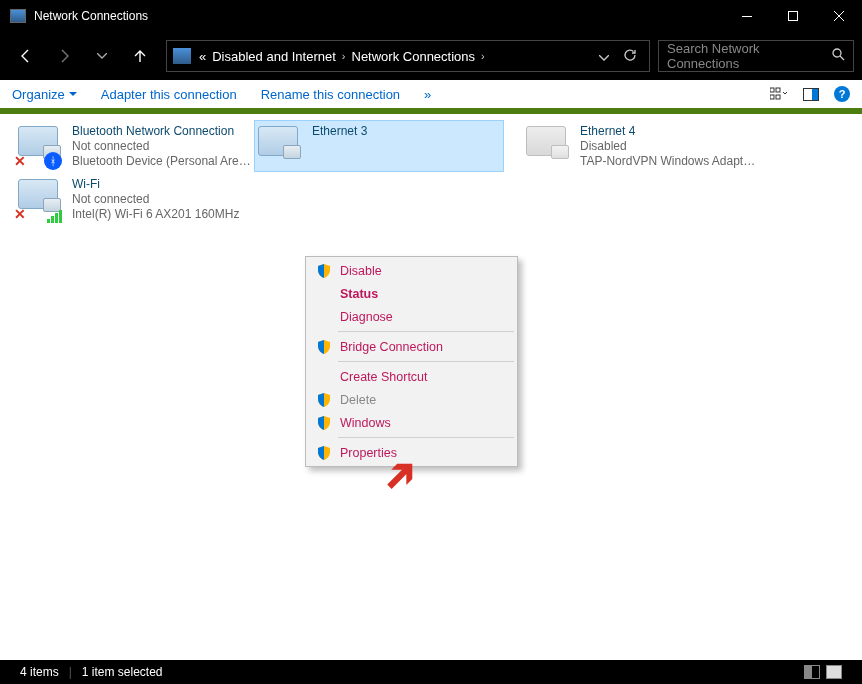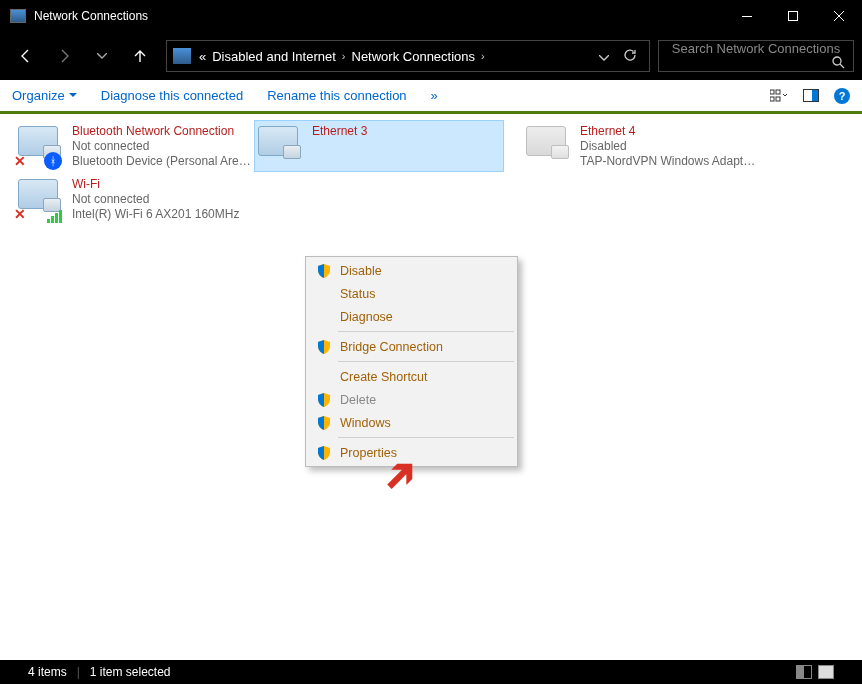--- a/index.html
+++ b/index.html
@@ -11,57 +11,57 @@
 .titlebar-spacer { flex: 1; }
 .win-btn { width: 46px; height: 32px; display: flex; align-items: center; justify-content: center; color: #fff; font-size: 11px; }
 
 .navbar { height: 48px; background: #000; display: flex; align-items: center; padding: 0 8px; gap: 2px; }
 .nav-arrow { width: 36px; height: 36px; display: flex; align-items: center; justify-content: center; color: #aaa; font-size: 14px; }
 .nav-up { color: #fff; }
 .addr-box { flex: 1; height: 32px; border: 1px solid #444; background: #000; display: flex; align-items: center; padding: 0 6px; margin: 0 6px; color:#fff; font-size: 13px; }
 .addr-icon { width: 18px; height: 16px; background: linear-gradient(#4a90d9,#2e5c8a); margin-right: 8px; flex:0 0 auto;}
 .addr-chevron{ color:#ccc; padding: 0 6px; font-size:11px;}
 .addr-end { margin-left:auto; display:flex; align-items:center; gap:14px; color:#ccc; padding-right:6px;}
-.search-box { width: 196px; height: 32px; border: 1px solid #444; background: #000; display: flex; align-items: center; padding: 0 8px; color: #888; font-size: 13px; flex-direction: column; }
+.search-box { width: 196px; height: 32px; border: 1px solid #444; background: #000; display: flex; align-items: center; padding: 0 8px; color: #888; font-size: 13px; }
 .search-icon { margin-left: auto; color:#ccc; font-size:13px; }
 
-.toolbar { height: 34px; background: #fff; border-bottom: 3px solid #4d7c0f; display: flex; align-items: center; padding: 0 12px; gap: 24px; font-size: 13px; color: #0066cc; }
+.toolbar { height: 34px; background: #fff; border-bottom: 6px solid #4d7c0f; display: flex; align-items: center; padding: 0 12px; gap: 24px; font-size: 13px; color: #0066cc; }
 .tool-item { display: flex; align-items: center; gap: 4px; }
 .tool-right { margin-left: auto; display: flex; align-items: center; gap: 14px; color:#333; }
 .tool-icon-box { width:18px; height:16px; display:flex; align-items:center; justify-content:center;}
 .help-icon { width:16px; height:16px; border-radius:50%; background:#0078d7; color:#fff; display:flex; align-items:center; justify-content:center; font-size:11px; font-weight:bold;}
 
 .content { background: #fff; height: 550px; position: relative; padding-top: 6px; }
 .conn-grid { display: flex; }
 .conn-col { width: 254px; }
 .conn-item { display: flex; padding: 4px 10px 4px 16px; gap: 8px; }
 .conn-item.selected { background: #cce8ff; border: 1px solid #99d1ff; padding: 3px 9px 3px 1px; margin: 0 4px 0 0;}
 .conn-icon-wrap { width: 48px; height: 44px; position: relative; flex: 0 0 auto; }
 .net-icon { width: 40px; height: 30px; background: linear-gradient(#d8e8f5,#b0cde5); border: 1px solid #7fa8c9; border-radius: 3px; position: absolute; top: 2px; left: 2px; }
 .net-icon::before { content:''; position:absolute; right:-4px; bottom:-4px; width:16px; height:12px; background: linear-gradient(#e8eef3,#c5d4e0); border:1px solid #8ba6bd; border-radius:2px;}
 .x-badge { position: absolute; bottom: 0; left: -2px; width: 14px; height: 14px; color: #d93025; font-size: 14px; font-weight: bold; line-height:14px;}
 .bt-badge { position:absolute; bottom:-2px; right:2px; width:18px; height:18px; background:#0a5cff; border-radius:50%; color:#fff; font-size:11px; display:flex; align-items:center; justify-content:center;}
 .wifi-badge { position:absolute; bottom:-2px; right:2px; display:flex; align-items:flex-end; gap:1px;}
 .wifi-badge span{ width:3px; background:#2ecc40; display:block;}
 .conn-text { font-size: 12px; line-height: 15px; }
-.conn-name { color: #b91c1c; }
+.conn-name { color: #0c4a6e; }
 .conn-status { color: #666; }
 .conn-desc { color: #666; white-space: nowrap; overflow: hidden; text-overflow: ellipsis; max-width: 180px; }
 
 .context-menu { position: absolute; left: 305px; top: 142px; width: 213px; background: #f2f2f2; border: 1px solid #bcbcbc; box-shadow: 4px 4px 6px rgba(0,0,0,.25); padding: 2px; font-size: 12.5px; }
-.cm-item { height: 23px; display: flex; align-items: center; padding-left: 32px; position: relative; color: #a16207; }
+.cm-item { height: 23px; display: flex; align-items: center; padding-left: 32px; position: relative; color: #be185d; }
 .cm-item.disabled { color: #888; }
-.cm-item.bold { font-weight: 400; text-align: center; }
+.cm-item.bold { font-weight: 700; text-align: center; }
 .cm-sep { height: 1px; background: #d0d0d0; margin: 3px 1px 3px 30px; }
 .shield { position: absolute; left: 8px; width: 16px; height: 16px; }
 .shield svg { width:16px; height:16px; }
 
 .red-arrow { position: absolute; left: 382px; top: 336px; color: #d93025; font-size: 42px; transform: rotate(-45deg); pointer-events:none; font-weight:bold;}
 
-.statusbar { position: absolute; bottom: 0; left: 0; right: 0; height: 24px; background: #000; color: #fff; display: flex; align-items: center; padding: 0 28px; font-size: 12px; gap: 10px; }
+.statusbar { position: absolute; bottom: 0; left: 0; right: 0; height: 24px; background: #000; color: #fff; display: flex; align-items: center; padding: 0 20px; font-size: 12px; gap: 10px; }
 .status-sep { color: #555; }
 .status-right { margin-left: auto; display:flex; gap:6px; }
 .status-right span{ width:16px; height:14px; border:1px solid #888; display:flex;}
 .status-right span.filled{ background:#ddd; }
 .status-right span i{ width:50%; background:#888;}
 </style>
 </head>
 <body>
 
 <div class="titlebar">
@@ -135,21 +135,21 @@
 </div>
 
 <div class="toolbar">
   <div class="tool-item">
     <span>Organize</span>
     <svg width="8" height="5" viewBox="0 0 8 5">
         <path d="M0 0l4 4 4-4" fill="#0066cc"></path>
       </svg>
   </div>
   <div class="tool-item">
-      <span>Diagnose this connected</span>
+      <span>Adapter this connection</span>
     </div>
   <div class="tool-item">
       <span>Rename this connection</span>
     </div>
   <div class="tool-item">
       <span>»</span>
     </div>
   <div class="tool-right">
     <div class="tool-icon-box">
       <svg width="18" height="14" viewBox="0 0 18 14">

